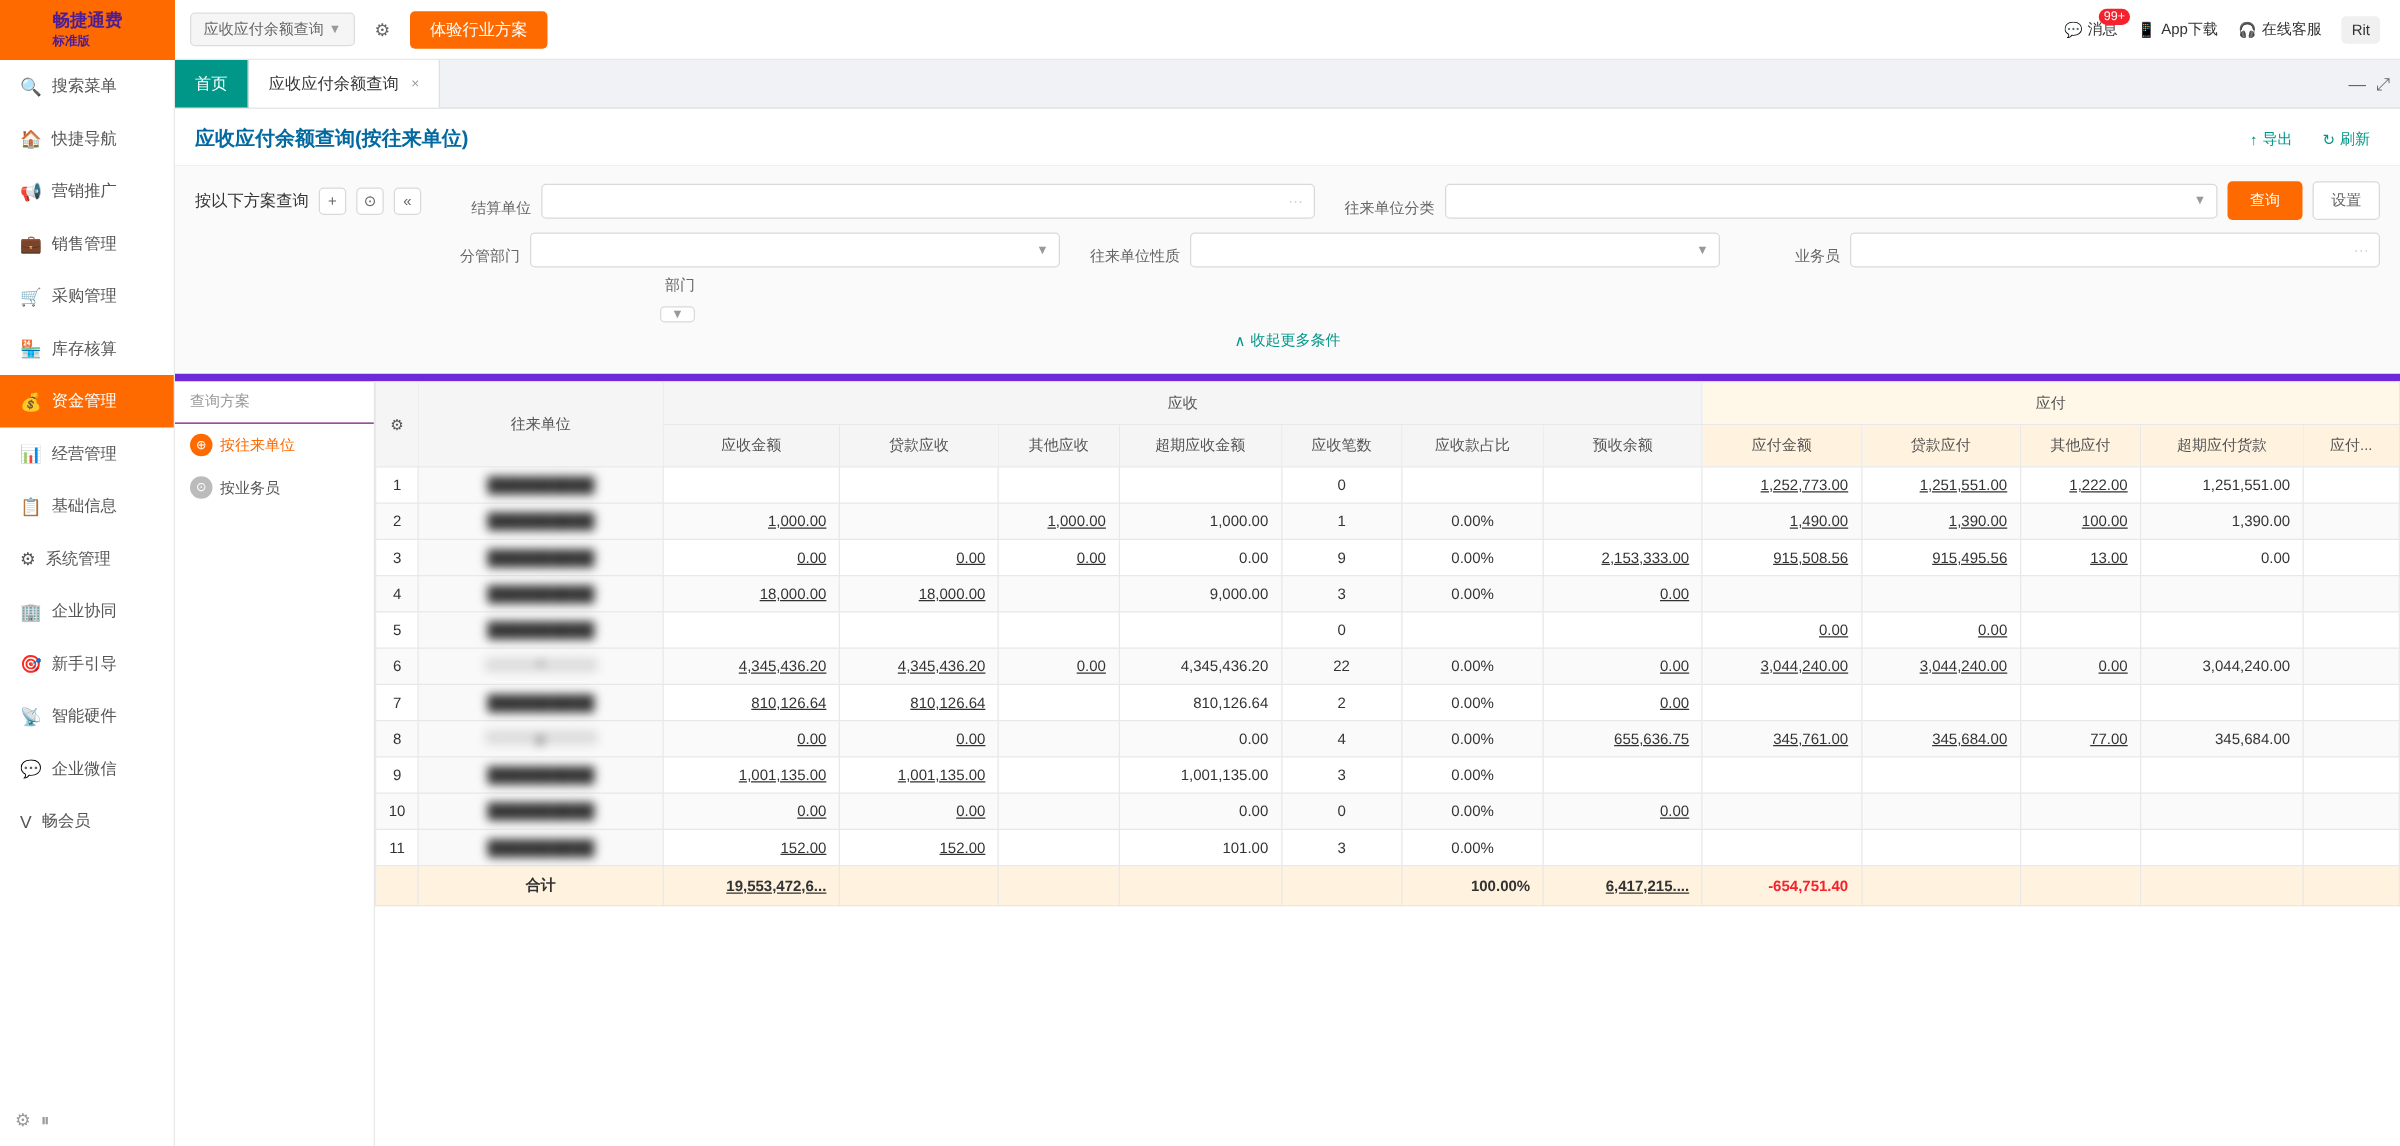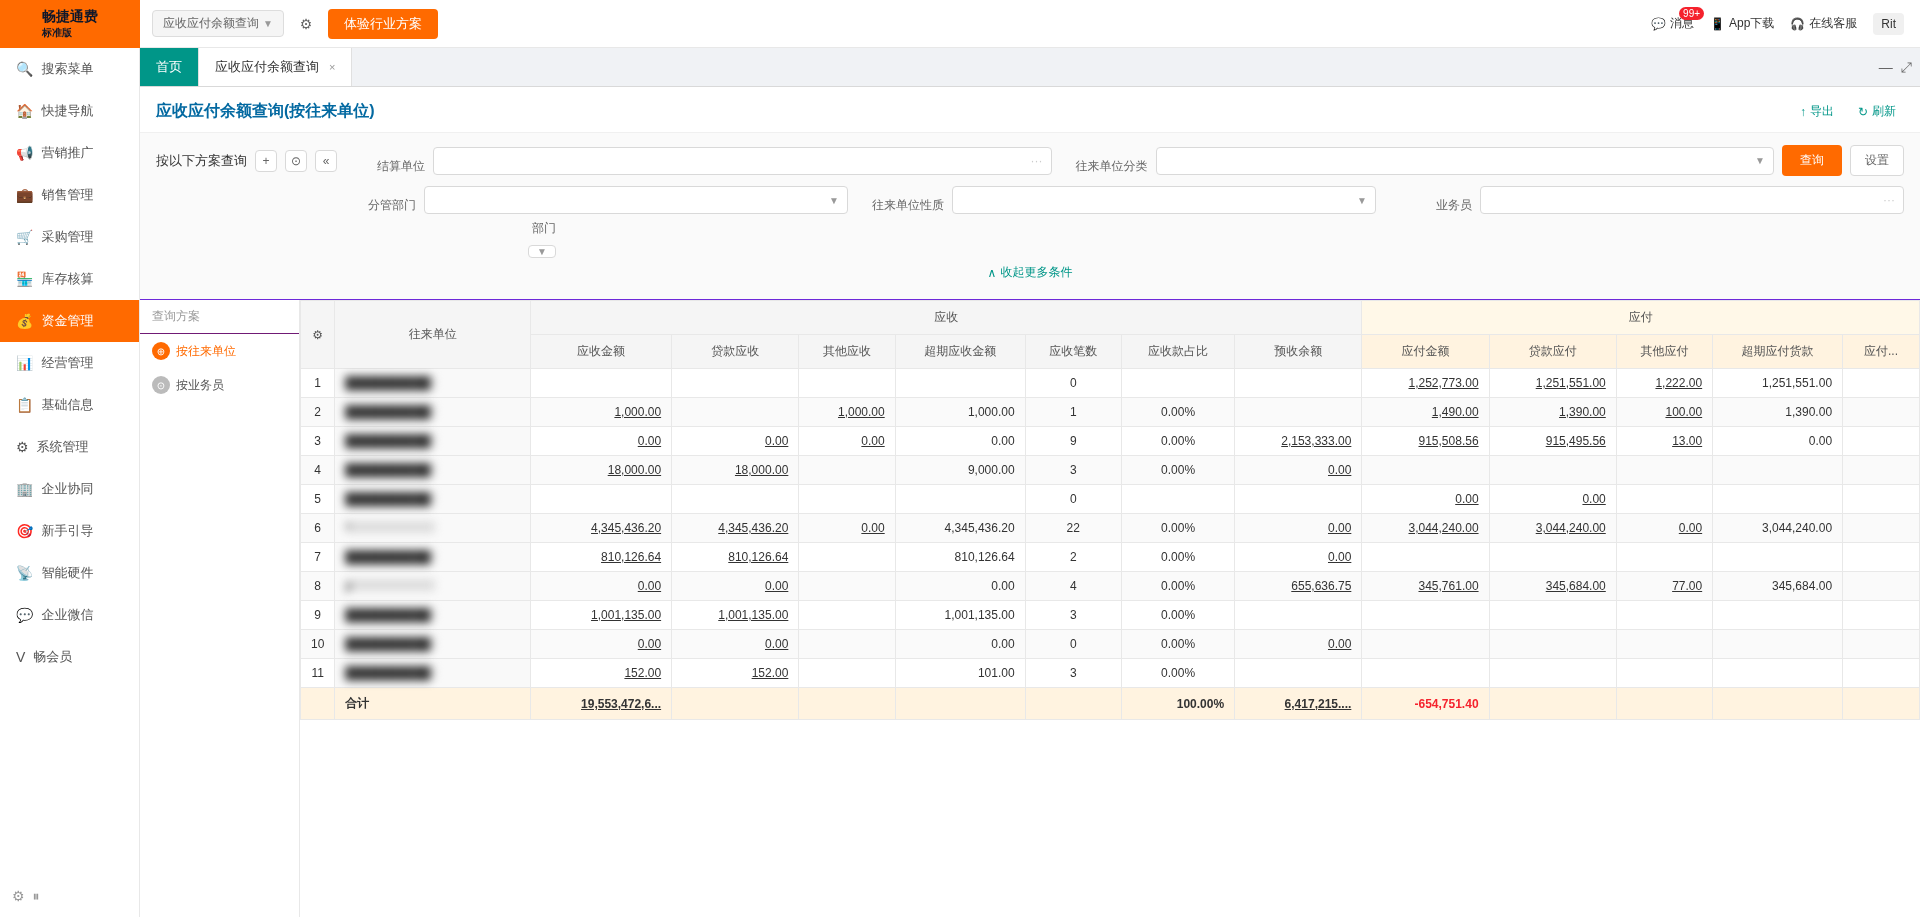--- a/index.html
+++ b/index.html
@@ -1,20 +1,20 @@
 <!DOCTYPE html>
 <html><head>
   <meta charset="utf-8">
   <style>
     * { box-sizing: border-box; margin: 0; padding: 0; font-family: 'Microsoft YaHei', Arial, sans-serif; }
     body { background: #f0f2f5; font-size: 12px; color: #333; overflow: hidden; height: 917px; display: flex; flex-direction: column; }
 
     
     .topbar { height: 48px; background: #fff; display: flex; align-items: center; padding: 0 16px; border-bottom: 1px solid #e8e8e8; flex-shrink: 0; }
-    .topbar-logo { width: 140px; height: 48px; background: #ff6a00; display: flex; align-items: center; justify-content: center; color: #0f172a; font-size: 13px; font-weight: bold; margin-left: -16px; flex-shrink: 0; }
+    .topbar-logo { width: 140px; height: 48px; background: #ff6a00; display: flex; align-items: center; justify-content: center; color: #4c1d95; font-size: 13px; font-weight: bold; margin-left: -16px; flex-shrink: 0; }
     .topbar-nav { display: flex; align-items: center; flex: 1; padding-left: 12px; gap: 8px; }
     .topbar-breadcrumb { background: #f5f5f5; border: 1px solid #ddd; border-radius: 4px; padding: 4px 10px; font-size: 12px; color: #666; display: flex; align-items: center; gap: 4px; }
     .topbar-dropdown-icon { color: #999; font-size: 10px; }
     .topbar-gear { width: 28px; height: 28px; display: flex; align-items: center; justify-content: center; color: #666; cursor: pointer; font-size: 14px; }
     .topbar-btn-orange { background: #ff6a00; color: #fff; border: none; border-radius: 4px; padding: 6px 16px; font-size: 13px; cursor: pointer; }
     .topbar-right { display: flex; align-items: center; gap: 16px; margin-left: auto; }
     .topbar-msg { display: flex; align-items: center; gap: 4px; font-size: 12px; color: #333; position: relative; cursor: pointer; }
     .badge { background: #f5222d; color: #fff; font-size: 10px; border-radius: 8px; padding: 1px 4px; position: absolute; top: -8px; right: -10px; }
     .topbar-app { display: flex; align-items: center; gap: 4px; font-size: 12px; color: #333; cursor: pointer; }
     .topbar-service { display: flex; align-items: center; gap: 4px; font-size: 12px; color: #333; cursor: pointer; }
@@ -44,21 +44,21 @@
     .tab-action-btn { font-size: 14px; color: #666; cursor: pointer; background: none; border: none; }
 
     
     .page { flex: 1; background: #fff; margin: 0; display: flex; flex-direction: column; overflow: hidden; }
     .page-header { padding: 12px 16px 0 16px; display: flex; align-items: center; justify-content: space-between; border-bottom: 1px solid #f0f0f0; flex-shrink: 0; }
     .page-title { font-size: 16px; font-weight: 600; color: #0369a1; }
     .page-actions { display: flex; gap: 8px; }
     .action-btn { display: flex; align-items: center; gap: 4px; color: #009688; font-size: 12px; cursor: pointer; padding: 4px 8px; border: none; background: none; }
 
     
-    .filter-area { padding: 12px 16px; background: #fafafa; border-bottom: 1px solid #6d28d9; flex-shrink: 0; }
+    .filter-area { padding: 12px 16px; background: #fafafa; border-bottom: 6px solid #6d28d9; flex-shrink: 0; }
     .filter-toolbar { display: flex; align-items: center; gap: 8px; margin-bottom: 10px; }
     .filter-label { font-size: 13px; color: #333; font-weight: 500; }
     .filter-icon-btn { width: 22px; height: 22px; border: 1px solid #d9d9d9; border-radius: 4px; display: flex; align-items: center; justify-content: center; cursor: pointer; font-size: 12px; color: #666; background: #fff; }
     .filter-item { display: flex; align-items: flex-end; gap: 8px; flex: 1; min-width: 0; }
     .filter-item-label { font-size: 12px; color: #666; flex-shrink: 0; width: 80px; text-align: right; }
     .filter-input { flex: 1; height: 28px; border: 1px solid #d9d9d9; border-radius: 4px; padding: 0 8px; font-size: 12px; display: flex; align-items: center; justify-content: space-between; background: #fff; cursor: pointer; }
     .filter-input-dots { color: #ccc; }
     .filter-select { flex: 1; height: 28px; border: 1px solid #d9d9d9; border-radius: 4px; padding: 0 8px; font-size: 12px; display: flex; align-items: center; justify-content: space-between; background: #fff; cursor: pointer; }
     .chevron-down { color: #999; font-size: 10px; }
     .filter-collapse { display: flex; align-items: center; justify-content: center; padding: 6px; color: #009688; font-size: 12px; cursor: pointer; gap: 4px; }
@@ -67,21 +67,21 @@
     .query-method-icon { width: 18px; height: 18px; border-radius: 50%; display: flex; align-items: center; justify-content: center; font-size: 10px; color: #fff; flex-shrink: 0; }
     .query-method-icon.orange { background: #ff6a00; }
     .query-method-icon.gray { background: #bbb; }
 
     
     .table-wrapper { flex: 1; overflow: auto; }
     .data-table { width: 100%; border-collapse: collapse; font-size: 12px; }
     .data-table th { background: #f5f5f5; padding: 8px 10px; text-align: center; border: 1px solid #e8e8e8; color: #555; font-weight: 500; white-space: nowrap; position: sticky; top: 0; z-index: 2; }
     .data-table td { padding: 7px 10px; border: 1px solid #e8e8e8; text-align: right; color: #333; white-space: nowrap; }
     .data-table td.center { text-align: center; }
-    .data-table td.left { text-align: left; }
+    .data-table td.left { text-align: center; }
     .data-table tr.summary { background: #fff3e0; font-weight: 600; }
     .underline-num { text-decoration: underline; color: #1890ff; cursor: pointer; }
     .th-group { background: #e8f5e9; }
     .th-subgroup-recv { background: #f0f9f0; }
     .th-subgroup-pay { background: #fef9f0; }
 
     .page-content { display: flex; flex: 1; overflow: hidden; }
     .left-panel { width: 160px; flex-shrink: 0; border-right: 1px solid #e8e8e8; display: flex; flex-direction: column; }
   </style>
 </head>

